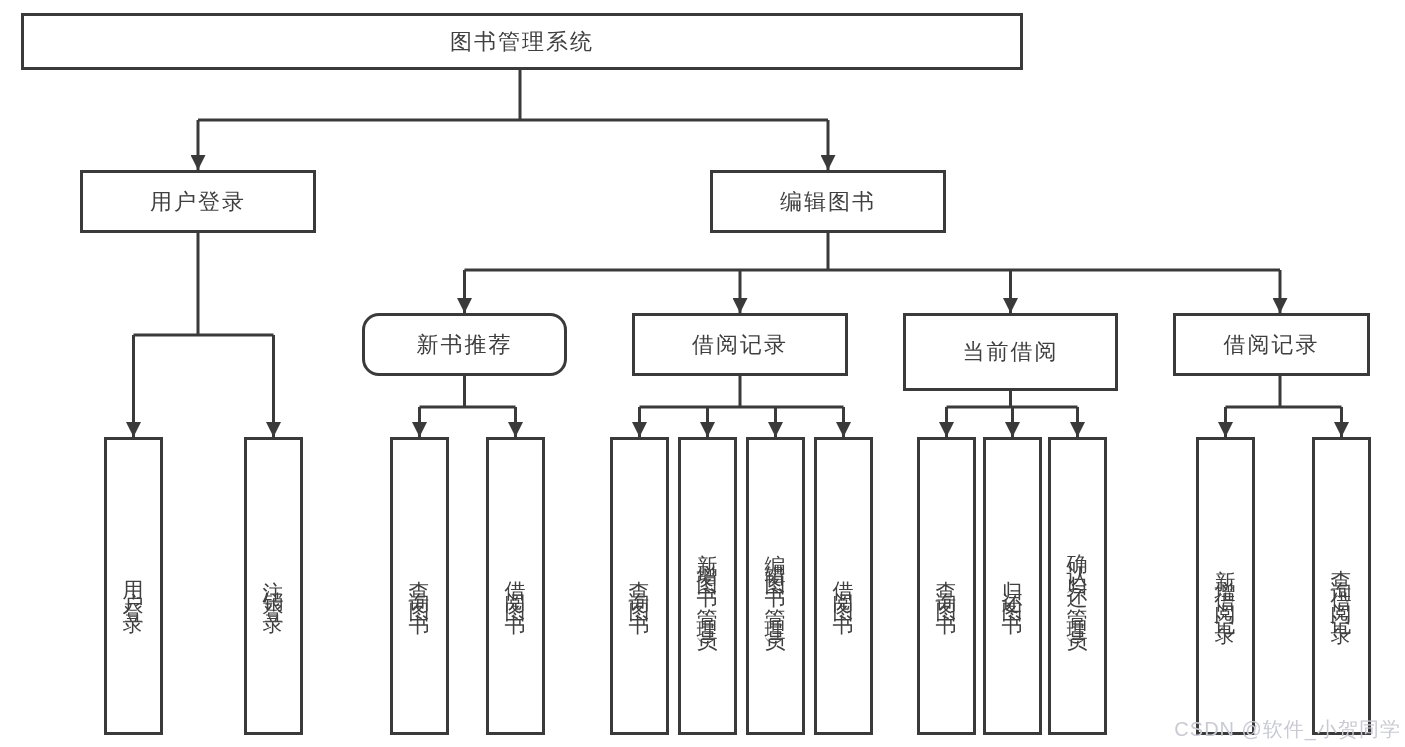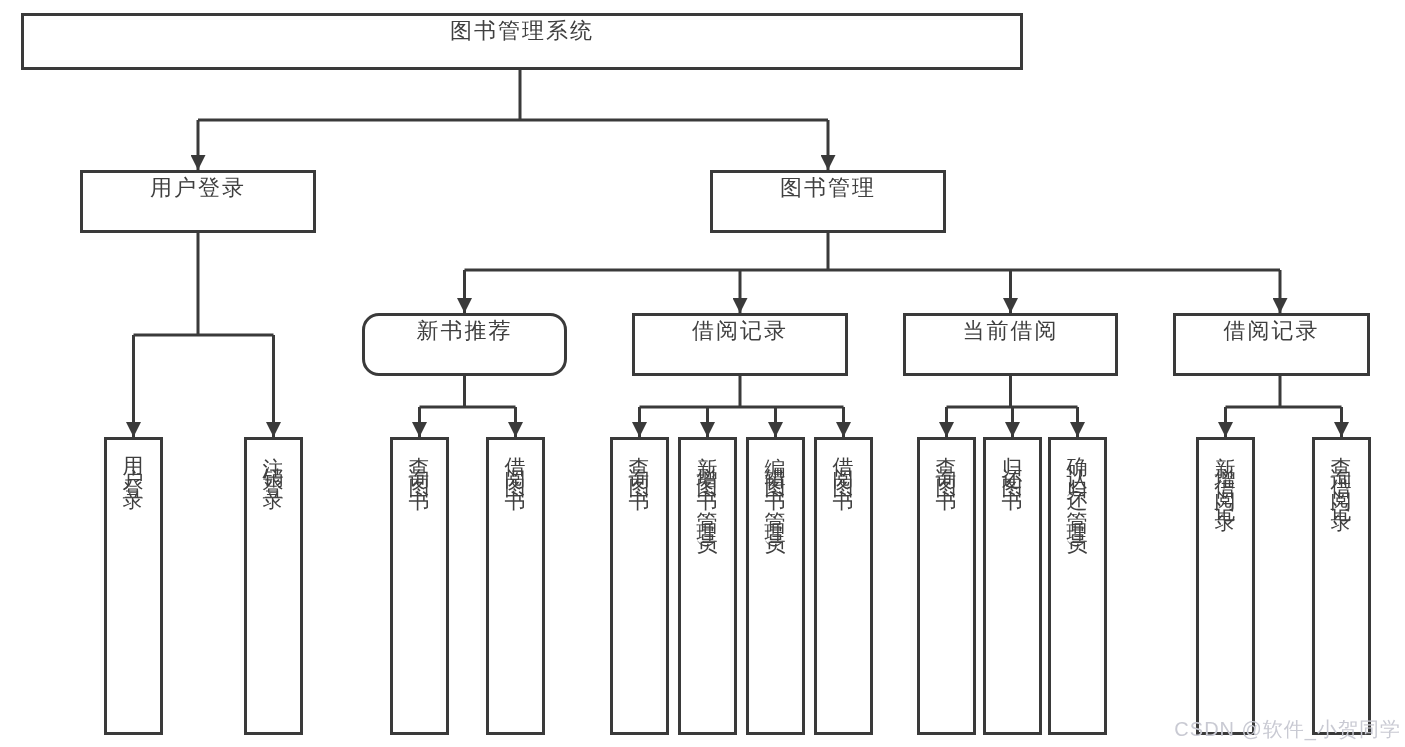--- a/index.html
+++ b/index.html
@@ -14,21 +14,21 @@
     font-family:"Liberation Sans","DejaVu Sans",sans-serif;
     overflow:hidden;
   }
   .canvas{position:relative;width:1405px;height:747px;background:var(--background);}
   .connectors{position:absolute;left:0;top:0;width:1405px;height:747px;z-index:1;}
   .connectors path.wire,.connectors line.wire{stroke:var(--line);stroke-width:3;fill:none;}
   .connectors .head{fill:var(--line);}
   .node{
     position:absolute;box-sizing:border-box;z-index:2;
     border:3px solid var(--line);background:var(--background);
-    display:flex;align-items:flex-start;justify-content:center;
+    display:flex;align-items:center;justify-content:center;
     color:var(--text);
   }
   .h-node{font-size:22px;letter-spacing:2px;white-space:nowrap;}
   .v-node{font-size:21px;}
   .v-node .vtext{
     writing-mode:vertical-rl;text-orientation:mixed;
     letter-spacing:11px;line-height:1;white-space:nowrap;
   }
   .watermark{
     position:absolute;right:4px;bottom:4px;z-index:5;
@@ -82,30 +82,30 @@
   </svg>
 
   <div class="node h-node" style="left:21px;top:13px;width:1002px;height:57px;">
     <span>图书管理系统</span>
   </div>
 
   <div class="node h-node" style="left:80px;top:170px;width:236px;height:63px;">
     <span>用户登录</span>
   </div>
   <div class="node h-node" style="left:710px;top:170px;width:236px;height:63px;">
-    <span>图书管理</span>
+    <span>编辑图书</span>
   </div>
 
   <div class="node h-node" style="left:362px;top:313px;width:205px;height:63px;border-radius:17px;">
     <span>新书推荐</span>
   </div>
   <div class="node h-node" style="left:632px;top:313px;width:216px;height:63px;">
     <span>借阅记录</span>
   </div>
-  <div class="node h-node" style="left:903px;top:313px;width:215px;height:63px;">
+  <div class="node h-node" style="left:903px;top:313px;width:215px;height:78px;">
     <span>当前借阅</span>
   </div>
   <div class="node h-node" style="left:1173px;top:313px;width:197px;height:63px;">
     <span>借阅记录</span>
   </div>
 
   <div class="node v-node" style="left:104px;top:437px;width:59px;height:298px;">
     <span class="vtext">用户登录</span>
   </div>
   <div class="node v-node" style="left:244px;top:437px;width:59px;height:298px;">

